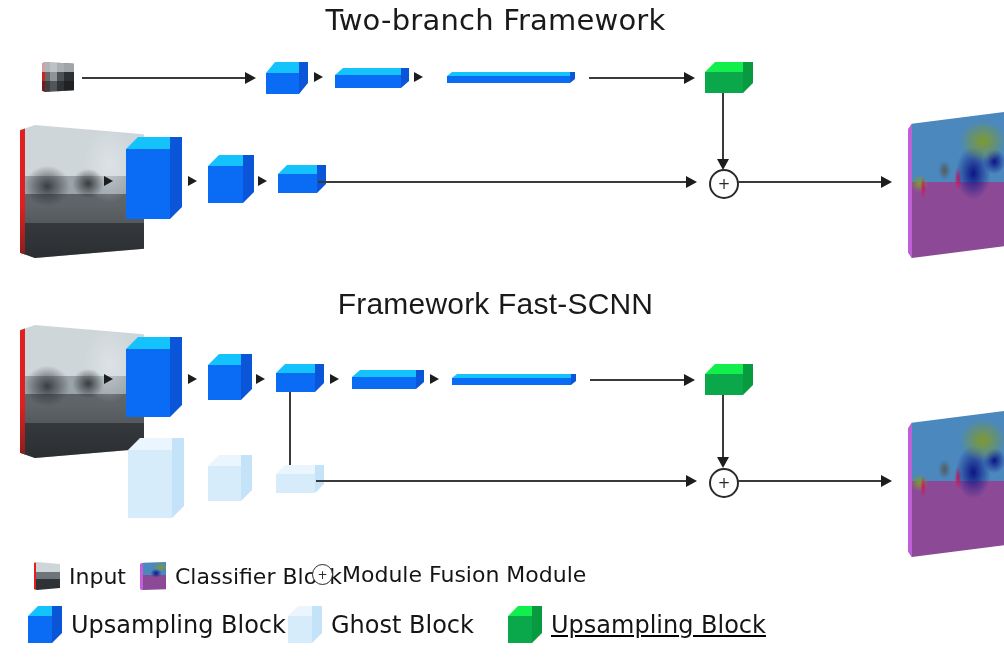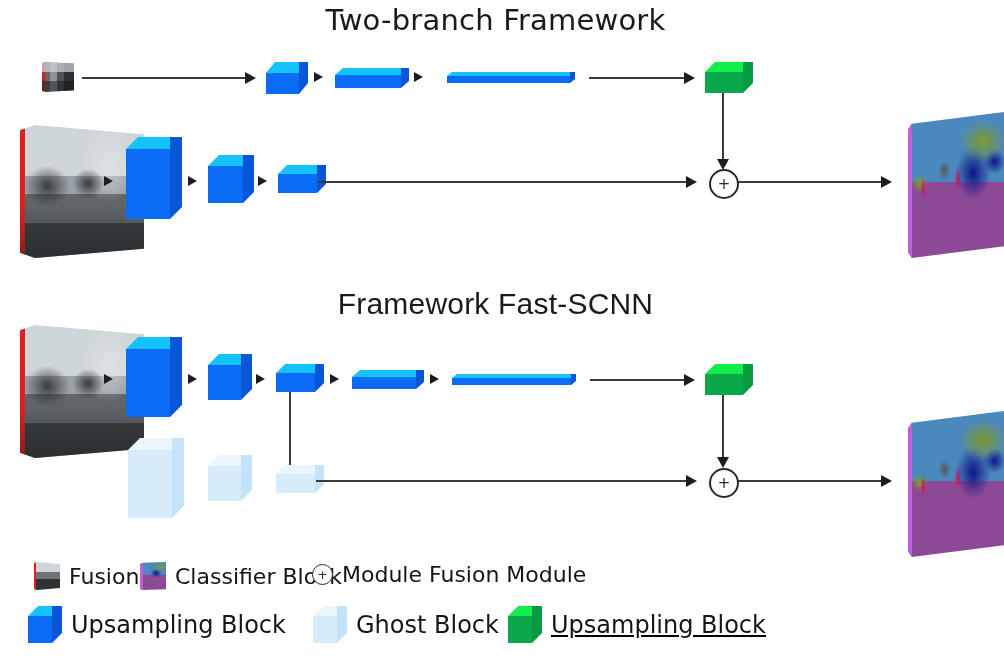--- a/index.html
+++ b/index.html
@@ -314,21 +314,21 @@
 
   <div class="legend">
 
     <div class="lg-item lg-r1" style="left:34px;top:14px;">
       <div class="photo" style="position:relative;width:26px;height:28px;margin-right:9px;
                   clip-path:polygon(12% 0,100% 7%,100% 93%,12% 100%,0 96%,0 4%);">
         <div class="inner" style="background:
              linear-gradient(180deg,#cfd6da 0 34%,#6e7478 34% 62%,#2e3235 62% 100%);"></div>
         <div class="inner" style="background:linear-gradient(90deg,#e02020 0 9%,rgba(0,0,0,0) 9%);"></div>
       </div>
-      <span class="lg-label">Fusion</span>
+      <span class="lg-label">Input</span>
     </div>
 
     <div class="lg-item lg-r1" style="left:140px;top:14px;">
       <div class="photo" style="position:relative;width:26px;height:28px;margin-right:9px;
                   clip-path:polygon(12% 3%,100% 0,100% 97%,12% 100%,0 96%,0 7%);">
         <div class="inner" style="background:linear-gradient(180deg,#4a88bd 0 46%,#8c4a96 46% 100%);"></div>
         <div class="inner" style="background:
              radial-gradient(ellipse 40% 24% at 80% 18%,#7f9a2e,rgba(127,154,46,0) 70%),
              radial-gradient(ellipse 30% 22% at 62% 40%,#0d1585,rgba(13,21,133,0) 72%),
              linear-gradient(90deg,#c060d8 0 10%,rgba(0,0,0,0) 10%);"></div>
@@ -348,21 +348,21 @@
       <div class="blk" style="position:relative;width:34px;height:37px;margin-right:9px;">
         <div class="top" style="height:10px;background:#14c3fb;
               clip-path:polygon(10px 0,34px 0,24px 10px,0 10px);"></div>
         <div class="side" style="right:0;top:0;width:10px;height:37px;background:#0a55d8;
               clip-path:polygon(0 0,10px 0,10px 27px,0 37px);"></div>
         <div class="front" style="height:27px;width:24px;background:#0a6cf5;"></div>
       </div>
       <span class="lg-label">Upsampling Block</span>
     </div>
 
-    <div class="lg-item lg-r2" style="left:313px;top:58px;text-align:center;">
+    <div class="lg-item lg-r2" style="left:288px;top:58px;text-align:center;">
       <div class="blk" style="position:relative;width:34px;height:37px;margin-right:9px;">
         <div class="top" style="height:10px;background:#eaf5fd;
               clip-path:polygon(10px 0,34px 0,24px 10px,0 10px);"></div>
         <div class="side" style="right:0;top:0;width:10px;height:37px;background:#c4e2f8;
               clip-path:polygon(0 0,10px 0,10px 27px,0 37px);"></div>
         <div class="front" style="height:27px;width:24px;background:#d6ecfb;"></div>
       </div>
       <span class="lg-label">Ghost Block</span>
     </div>
 

